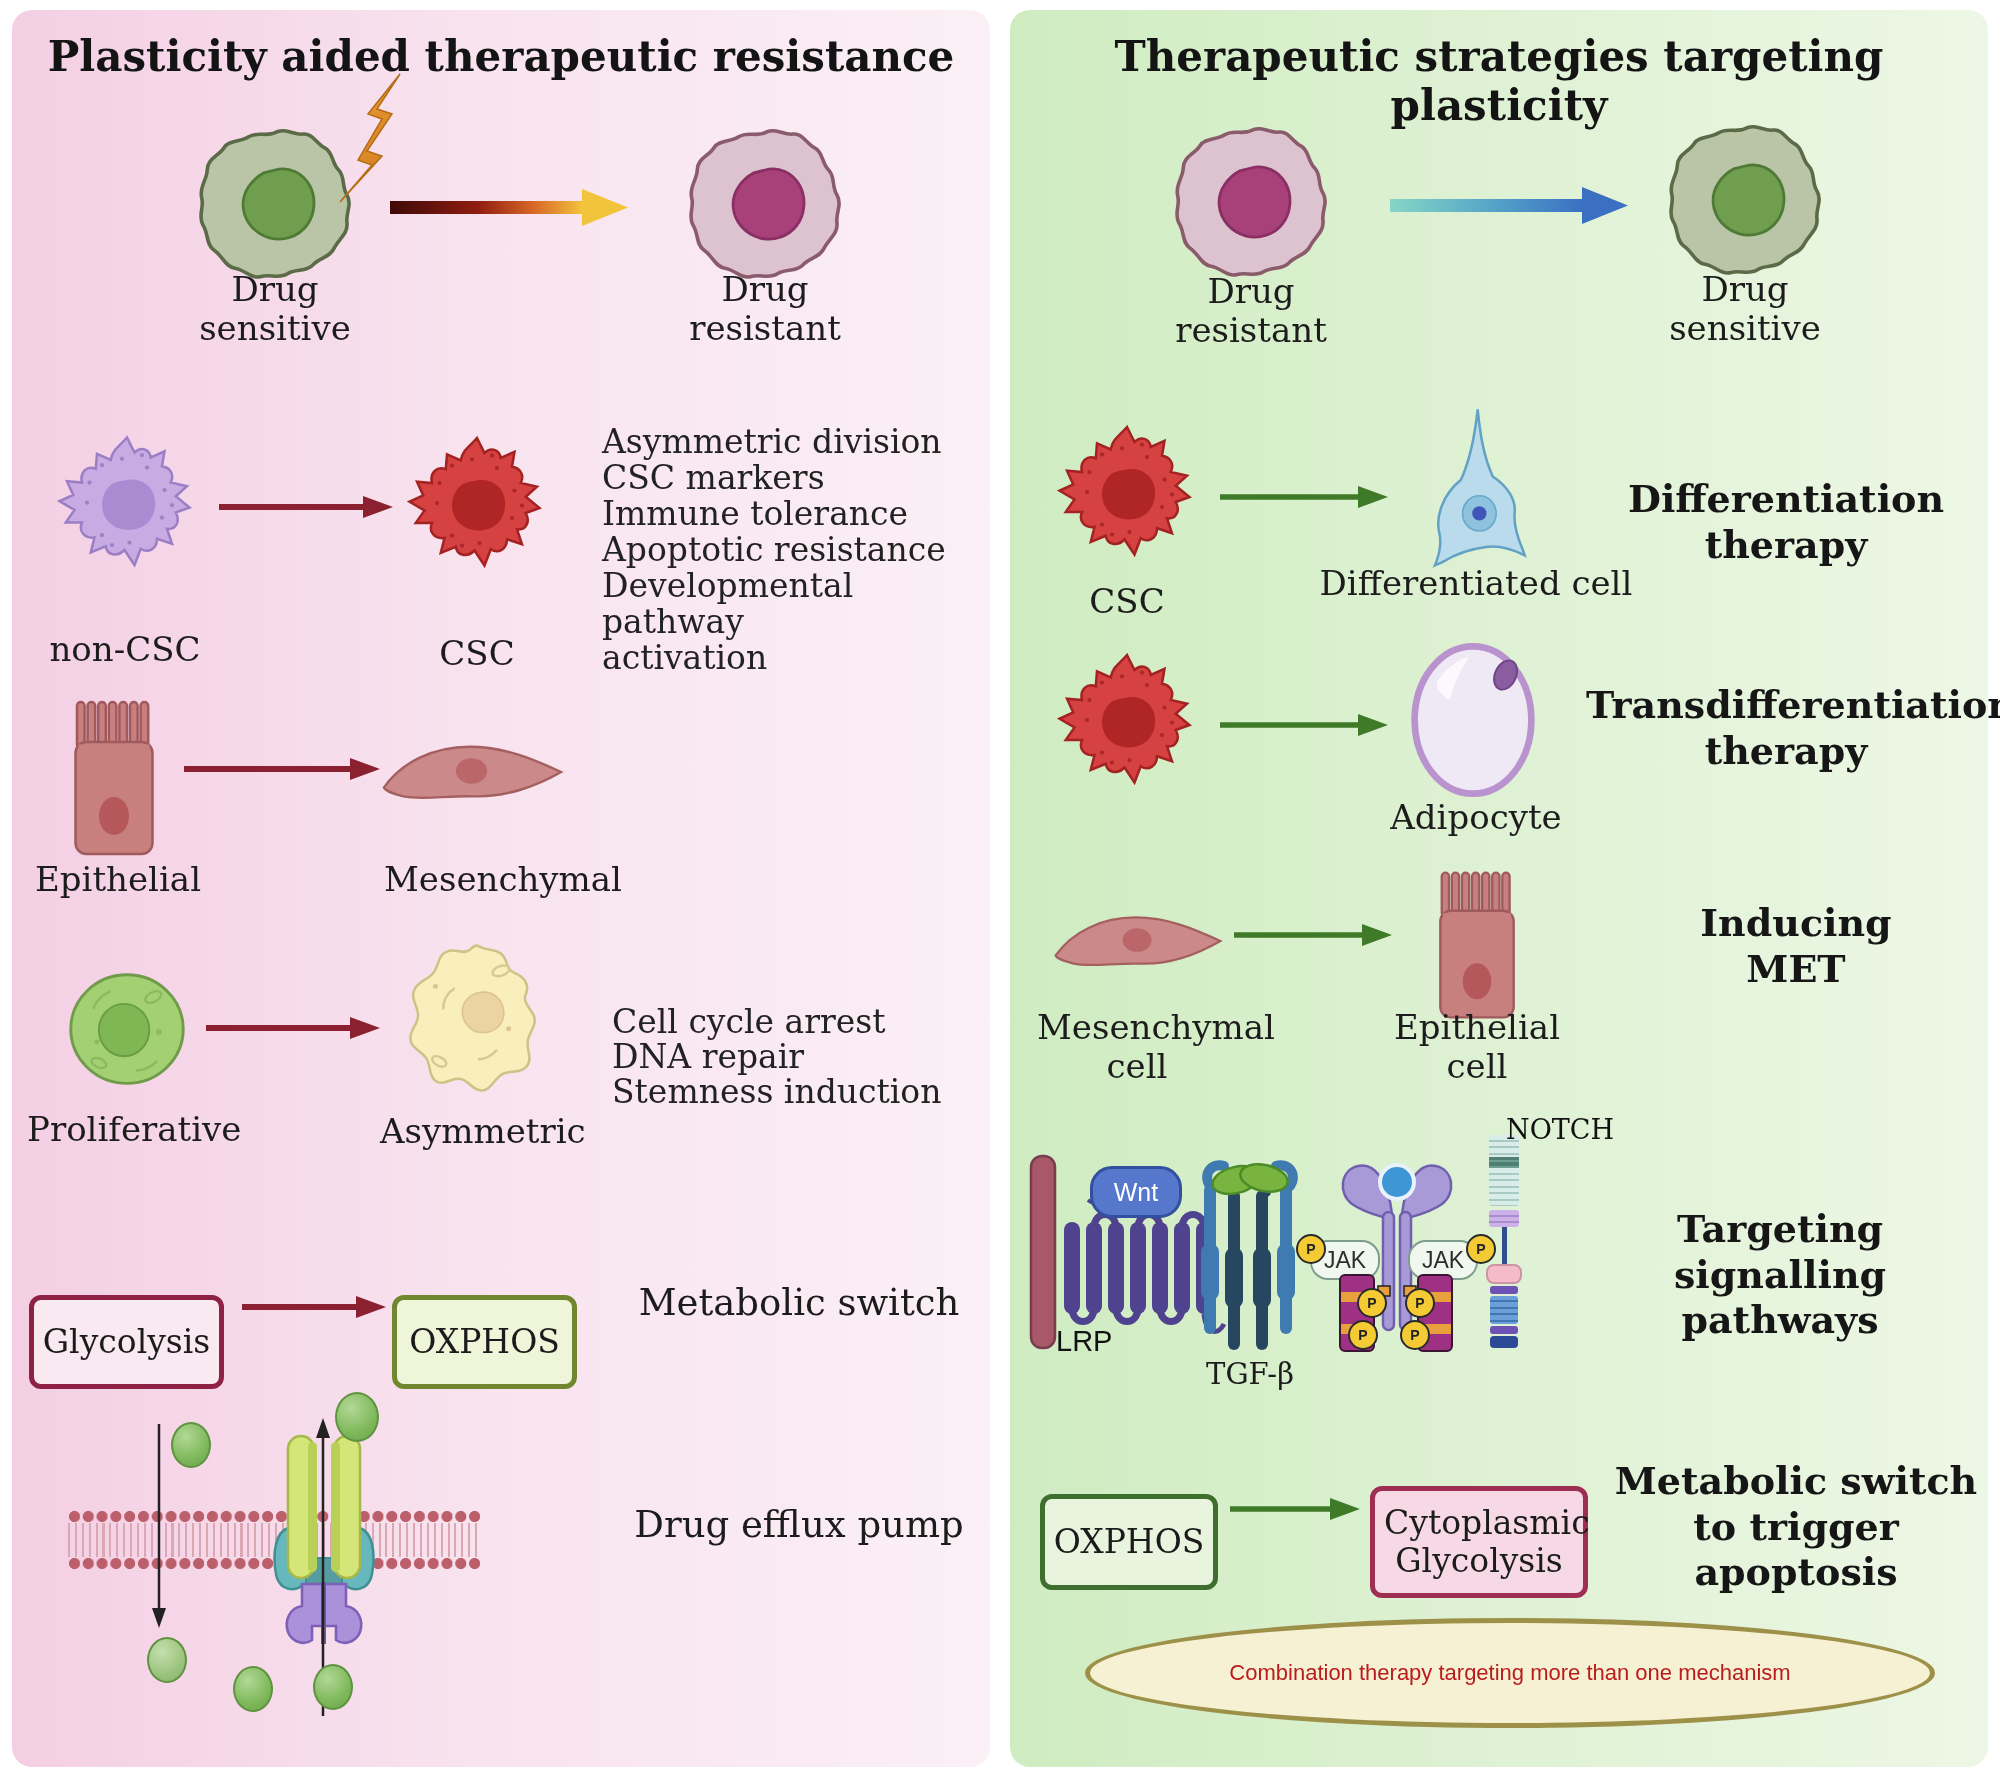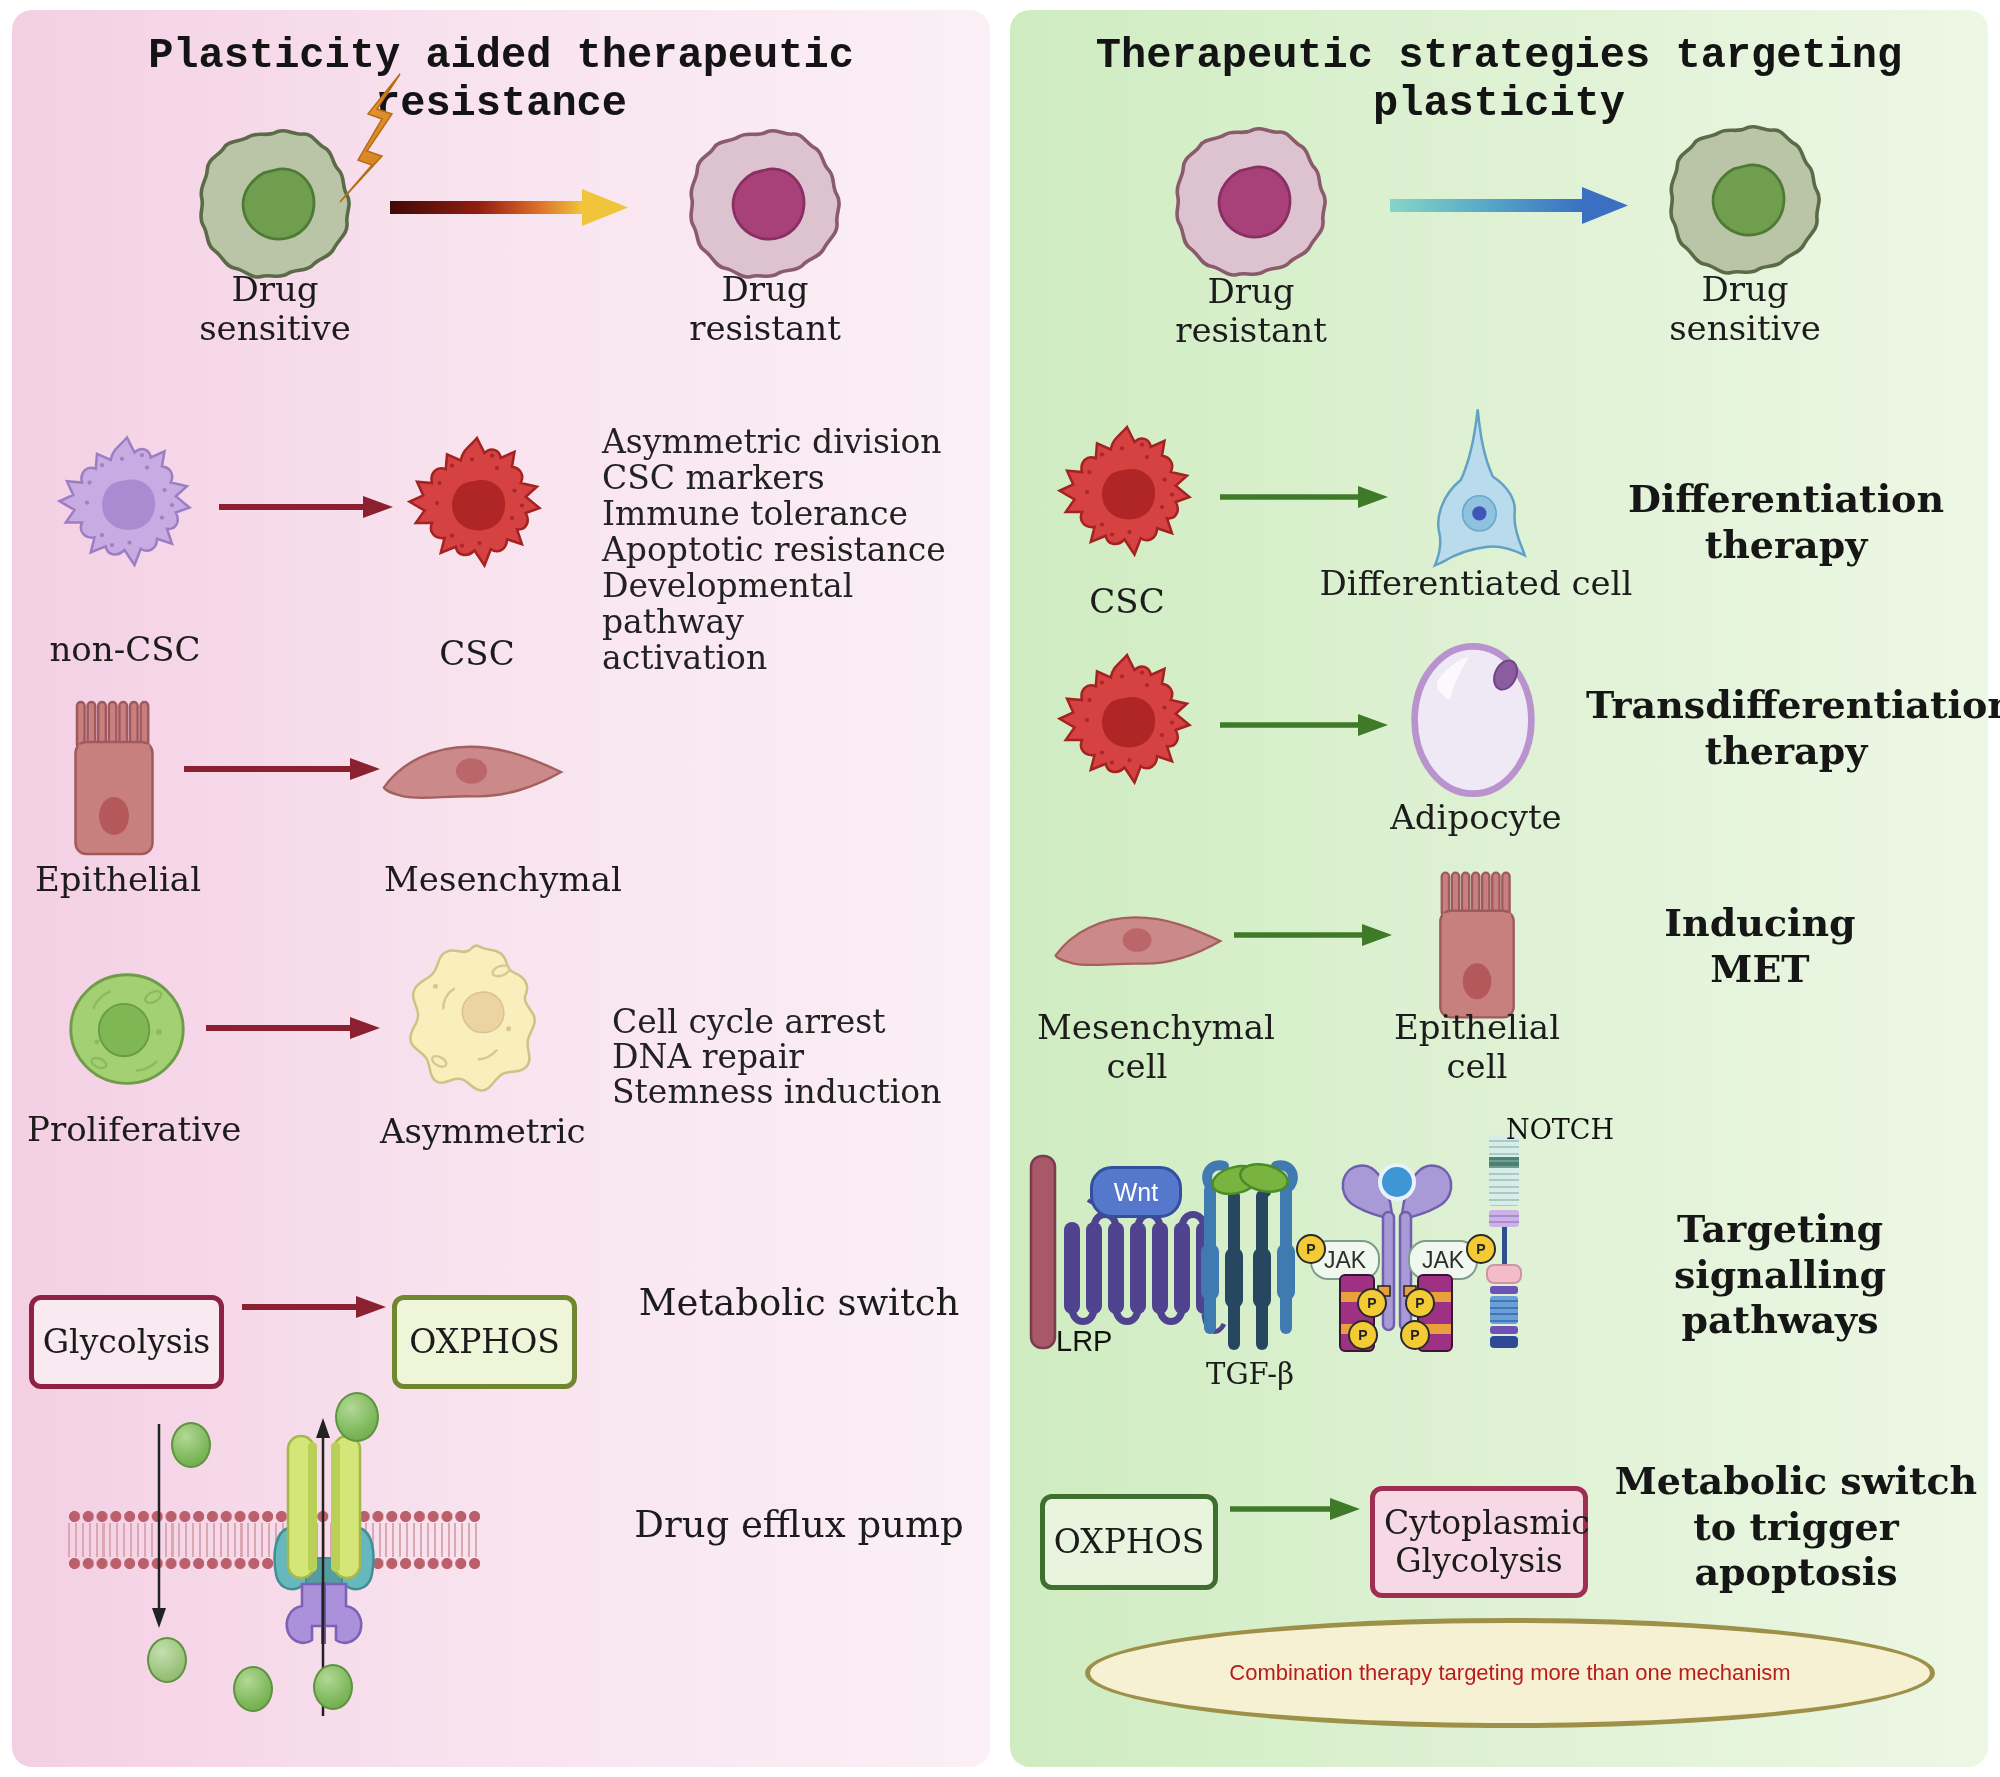--- a/index.html
+++ b/index.html
@@ -3,21 +3,21 @@
 <meta charset="utf-8">
 <style>
   html,body{margin:0;padding:0;background:#ffffff;}
   .stage{position:relative;width:2000px;height:1777px;background:#ffffff;overflow:hidden;
          font-family:"DejaVu Serif", serif;color:#1c1c1c;}
   .panel{position:absolute;top:10px;width:978px;height:1757px;border-radius:20px;}
   .panel.left{left:12px;background:linear-gradient(90deg,#f4cfe4 0%,#f8e2ee 45%,#fbf0f6 100%);}
   .panel.right{left:1010px;background:linear-gradient(90deg,#cfecc1 0%,#ddf1d2 45%,#edf7e5 100%);}
   .abs{position:absolute;}
   .title{position:absolute;top:22px;left:0;width:100%;text-align:center;
-         font-weight:bold;font-size:42px;color:#141414;font-family:Liberation Mono, monospace;}
+         font-weight:bold;font-size:42px;color:#141414;}
   .lbl{position:absolute;font-size:34px;line-height:1.16;color:#1c1c1c;text-align:center;}
   .blabel{position:absolute;font-size:38px;font-weight:bold;line-height:1.2;color:#161616;
           text-align:center;white-space:pre-line;}
   .fx{position:absolute;text-align:left;font-size:33px;line-height:36px;color:#222;}
   .fx.w35 div{line-height:35px;}
   .box{position:absolute;border-radius:12px;display:flex;align-items:center;justify-content:center;
        text-align:center;font-size:33px;line-height:1.15;color:#1b1b1b;margin-top:32px;}
   .box.glyc{background:#f9e9f1;border:5px solid #8f2244;}
   .box.oxl {background:#eef5d8;border:5px solid #70862f;}
   .box.oxr {background:#e9f4df;border:5px solid #3f6f2f;}
@@ -315,21 +315,21 @@
     <svg class="abs" style="left:222px;top:912px" width="162" height="26" viewBox="0 0 162 26">
       <line x1="2" y1="13" x2="130" y2="13" stroke-width="5.5" stroke="#3e7a27"></line>
       <polygon points="130,2 160,13 130,24" fill="#3e7a27"></polygon>
     </svg>
     <svg class="abs" style="left:427px;top:860px" width="80" height="152" viewBox="0 0 84 158">
       <use href="#epithelium" fill="#c8807e"></use>
       <ellipse cx="42" cy="116" rx="15" ry="19" fill="#b4585c"></ellipse>
     </svg>
     <div class="lbl" style="left:27px;top:998px;width:200px">Mesenchymal cell</div>
     <div class="lbl" style="left:377px;top:998px;width:180px">Epithelial cell</div>
-    <div class="blabel" style="left:600px;top:890px;width:300px">Inducing MET</div>
+    <div class="blabel" style="left:636px;top:890px;width:300px">Inducing MET</div>
 
     <svg class="abs" style="left:18px;top:1140px" width="200" height="205" viewBox="0 0 200 205">
       <rect x="3" y="6" width="24" height="192" rx="11" fill="#a85868" stroke="#7a3c4e" stroke-width="2.5"></rect>
       <path d="M60,50 C70,58 85,56 88,66" fill="none" stroke="#4f4390" stroke-width="4"></path>
       <path d="M44,158 C44,176 66,176 66,158 M88,158 C88,176 110,176 110,158 M132,158 C132,176 154,176 154,158" fill="none" stroke="#4f4390" stroke-width="7"></path>
       <path d="M66,78 C66,60 88,60 88,78 M110,78 C110,60 132,60 132,78 M154,78 C154,60 176,60 176,78" fill="none" stroke="#4f4390" stroke-width="7"></path>
       <rect x="36" y="72" width="16" height="92" rx="8" fill="#4f4390"></rect>
       <rect x="58" y="72" width="16" height="92" rx="8" fill="#4f4390"></rect>
       <rect x="80" y="72" width="16" height="92" rx="8" fill="#4f4390"></rect>
       <rect x="102" y="72" width="16" height="92" rx="8" fill="#4f4390"></rect>

